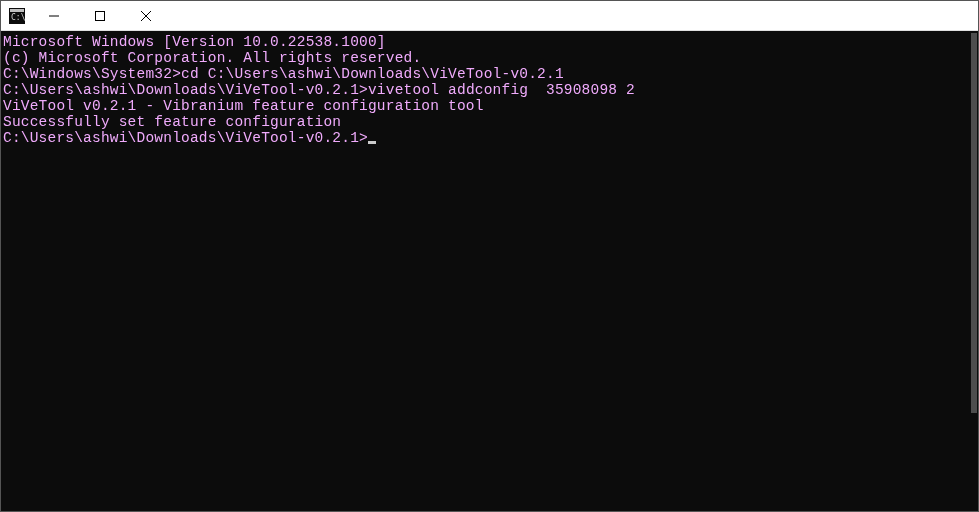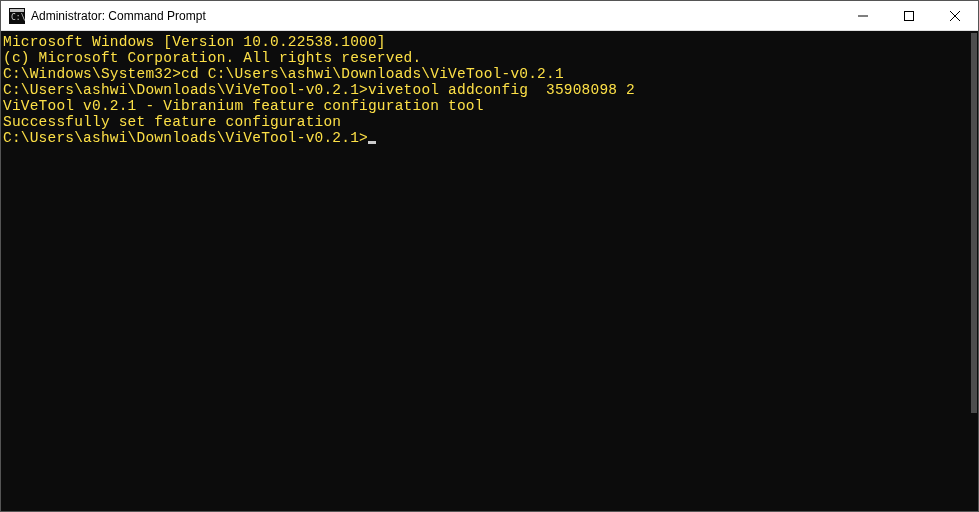--- a/index.html
+++ b/index.html
@@ -58,21 +58,21 @@
     .terminal-wrap {
       flex: 1;
       background: #0c0c0c;
       position: relative;
       overflow: hidden;
     }
     .terminal {
       width: calc(100% - 8px);
       height: 100%;
       padding: 4px 2px 2px 2px;
-      color: #fde047;
+      color: #f0abfc;
       font-family: Consolas, "Courier New", monospace;
       font-size: 14.5px;
       line-height: 1.1;
       white-space: pre;
       letter-spacing: 0.2px;
     }
     .scrollbar {
       position: absolute;
       right: 0;
       top: 0;
@@ -105,21 +105,20 @@
 
 <div class="window">
   <div class="titlebar">
     <span class="titlebar-icon">
       <svg viewBox="0 0 16 16">
         <rect x="0" y="0" width="16" height="16" fill="#0c0c0c"></rect>
         <rect x="1" y="1" width="14" height="3" fill="#bfbfbf"></rect>
         <text x="2" y="12" font-size="8" fill="#cccccc" font-family="Consolas,monospace">C:\</text>
       </svg>
     </span>
-    <span class="titlebar-text">Administrator: Command Prompt</span>
     <div class="window-controls">
       <div class="window-btn">
         <svg viewBox="0 0 10 10">
             <line x1="0" y1="5" x2="10" y2="5" stroke="#000" stroke-width="1"></line>
           </svg>
       </div>
       <div class="window-btn">
         <svg viewBox="0 0 10 10">
             <rect x="0.5" y="0.5" width="9" height="9" fill="none" stroke="#000" stroke-width="1"></rect>
           </svg>

